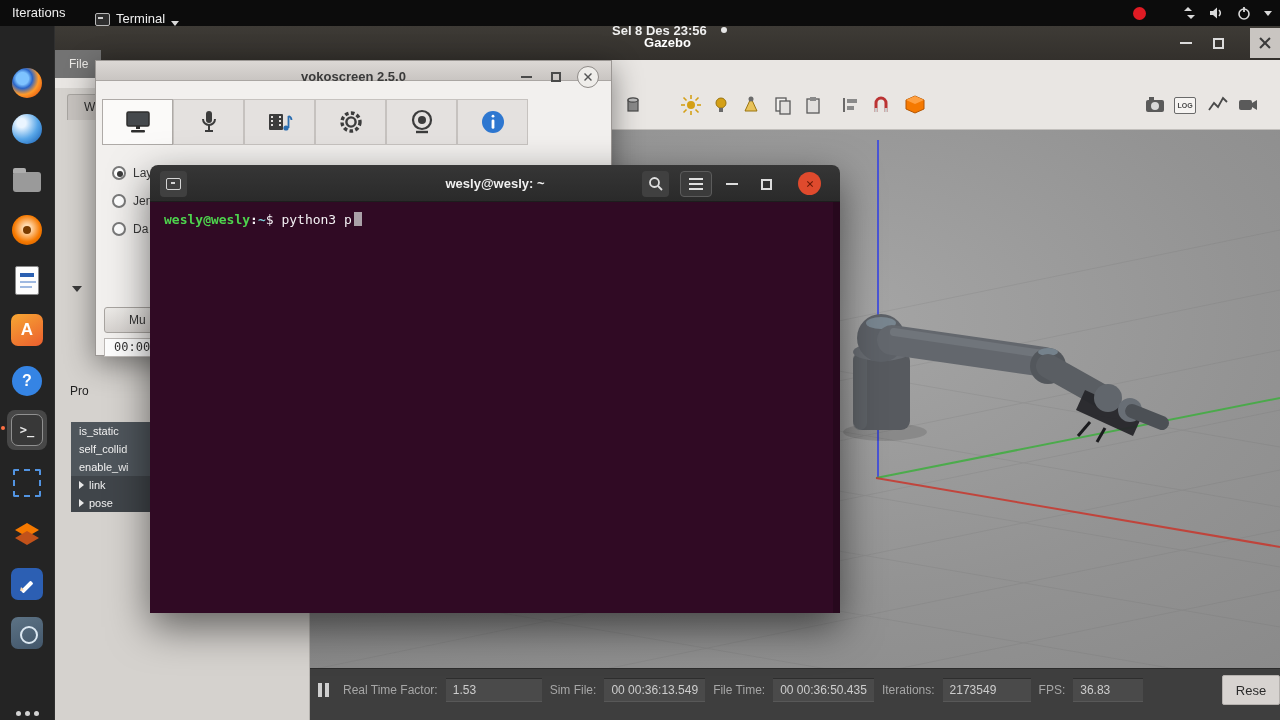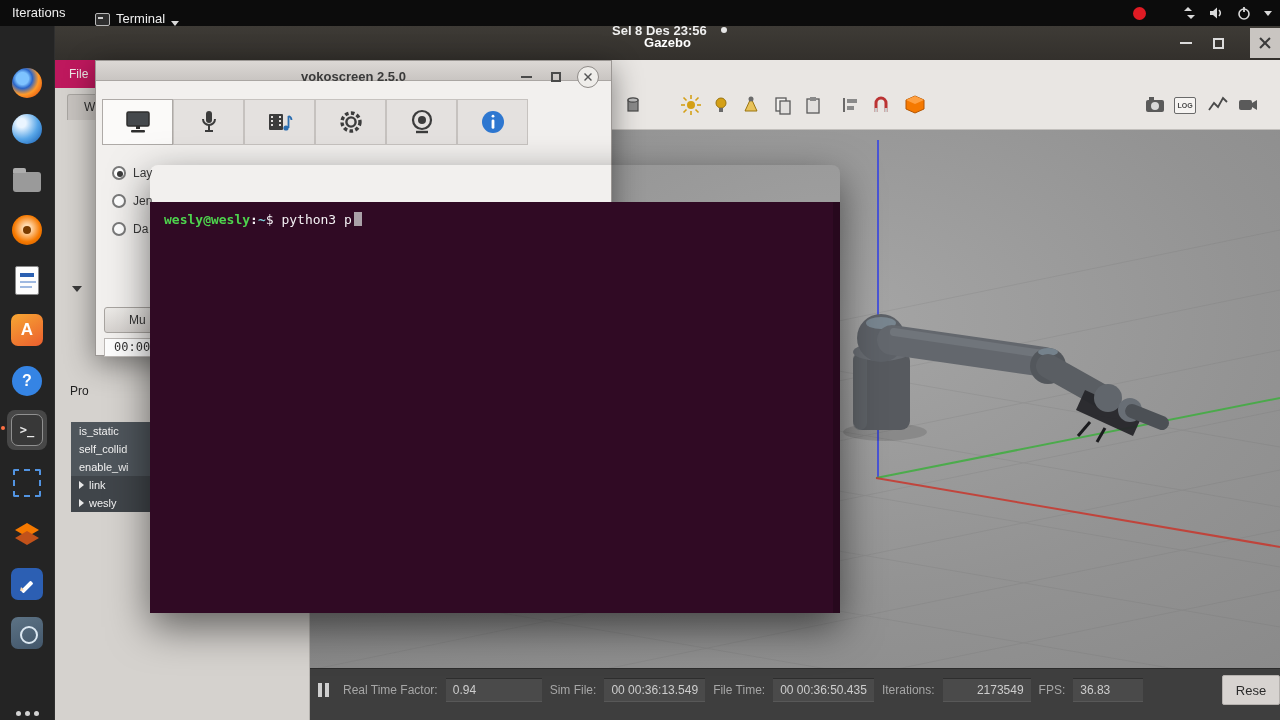--- a/index.html
+++ b/index.html
@@ -51,21 +51,21 @@
   #gazebo { position:absolute; left:55px; top:26px; width:1225px; height:694px; background:#e9e6e3; z-index:1; }
   #gz-title { position:absolute; left:0; top:0; width:1225px; height:34px; background:linear-gradient(#3e3b36,#33302c); }
   #gz-title .t { position:absolute; left:0; right:0; top:0; text-align:center; line-height:34px; color:#fff; font-weight:bold; font-size:13px; }
   .gz-btn { position:absolute; top:5px; width:24px; height:24px; display:flex; align-items:center; justify-content:center; }
   .dash { width:12px; height:2px; background:#dcdcdc; }
   .sqr { width:11px; height:11px; border:2px solid #dcdcdc; }
   #gz-close { position:absolute; right:0; top:2px; width:30px; height:30px; background:#c9c5c1; display:flex; align-items:center; justify-content:center; }
   .xmark { position:relative; width:14px; height:14px; }
   .xmark::before,.xmark::after { content:""; position:absolute; left:6px; top:0; width:2px; height:14px; background:#3a3a3a; }
   .xmark::before { transform:rotate(45deg); } .xmark::after { transform:rotate(-45deg); }
-  #gz-menubar { position:absolute; left:0; top:34px; width:46px; height:28px; background:#be185d; color:#eceae7; font-size:12px; line-height:28px; padding-left:14px; }
+  #gz-menubar { position:absolute; left:0; top:24px; width:46px; height:28px; background:#737373; color:#eceae7; font-size:12px; line-height:28px; padding-left:14px; }
 
   #gz-left { position:absolute; left:0; top:62px; width:255px; height:632px; background:#d5d2ce; border-right:1px solid #b3b0ac; }
   .gz-tab { position:absolute; left:12px; top:6px; width:80px; height:26px; background:#c7c3bf; border:1px solid #a8a5a1; border-bottom:none; border-radius:3px 3px 0 0; font-size:12px; color:#2c2c2c; line-height:25px; padding-left:16px; }
   .tri-down-s { position:absolute; left:17px; top:198px; width:0; height:0; border-left:5px solid transparent; border-right:5px solid transparent; border-top:6px solid #3a3a3a; }
   .gz-prop { position:absolute; left:15px; top:296px; font-size:12px; color:#1f1f1f; }
   .gz-row { position:absolute; left:16px; width:239px; height:18px; font-size:11px; color:#f2f2f2; line-height:18px; padding-left:8px; display:flex; align-items:center; gap:5px; }
   .row-blue { background:#4f565c; } .row-dark { background:#40454a; }
   .tri-right { width:0; height:0; border-top:4px solid transparent; border-bottom:4px solid transparent; border-left:5px solid #e8e8e8; }
 
   #gz-toolbar { position:absolute; left:255px; top:34px; width:970px; height:70px; background:#e9e6e3; border-bottom:1px solid #c2bfbc; }
@@ -160,21 +160,21 @@
         </div>
       <div class="gz-row row-blue" style="top:370px;">
           <span>enable_wi</span>
         </div>
       <div class="gz-row row-dark" style="top:388px;">
           <span class="tri-right"></span>
           <span>link</span>
         </div>
       <div class="gz-row row-dark" style="top:406px;">
           <span class="tri-right"></span>
-          <span>wesly</span>
+          <span>pose</span>
         </div>
     </div>
 
     <div id="gz-toolbar">
       <div class="tb-ico" style="left:250px;">
           <svg width="20" height="20">
             <rect x="4" y="6" width="11" height="11" fill="none" stroke="#4a4a4a" stroke-width="1.6"></rect>
             <path d="M4 6 L8 2 L19 2 L15 6 M19 2 L19 13 L15 17" fill="none" stroke="#4a4a4a" stroke-width="1.2"></path>
           </svg>
         </div>
@@ -317,27 +317,27 @@
       </svg>
     </div>
 
     <div id="gz-status">
       <div class="row">
         <div class="pause-ico">
             <i></i>
             <i></i>
           </div>
         <span class="sb-label">Real Time Factor:</span>
-        <span class="sb-val" style="min-width:96px;">0.94</span>
+        <span class="sb-val" style="min-width:96px;">1.53</span>
         <span class="sb-label">Sim File:</span>
         <span class="sb-val">00 00:36:13.549</span>
         <span class="sb-label">File Time:</span>
         <span class="sb-val">00 00:36:50.435</span>
         <span class="sb-label">Iterations:</span>
-        <span class="sb-val" style="min-width:88px;text-align:right;">2173549</span>
+        <span class="sb-val" style="min-width:88px;">2173549</span>
         <span class="sb-label">FPS:</span>
         <span class="sb-val" style="min-width:70px;">36.83</span>
       </div>
       <div id="gz-reset">Rese</div>
     </div>
   </div>
 
   <div id="voko">
     <div id="vk-title">
       <div class="t">vokoscreen 2.5.0</div>
@@ -409,20 +409,46 @@
     <div class="vk-radio" style="top:133px;"></div>
     <div class="vk-rlabel" style="top:133px;">Jen</div>
     <div class="vk-radio" style="top:161px;"></div>
     <div class="vk-rlabel" style="top:161px;">Da</div>
 
     <div id="vk-start">Mu</div>
     <div id="vk-timer">00:00:</div>
   </div>
 
   <div id="term">
+    <div id="tm-title">
+      <div class="tm-sq-btn" style="left:10px; width:27px;">
+          <div class="tm-newtab"></div>
+        </div>
+      <div class="t">wesly@wesly: ~</div>
+      <div class="tm-sq-btn" style="left:492px; width:27px;">
+        <svg width="16" height="16">
+            <circle cx="6.5" cy="6.5" r="4.5" fill="none" stroke="#e0e0e0" stroke-width="1.8"></circle>
+            <line x1="10" y1="10" x2="14" y2="14" stroke="#e0e0e0" stroke-width="1.8"></line>
+          </svg>
+      </div>
+      <div class="tm-sq-btn tm-burger" style="left:530px; width:32px; flex-direction:column;">
+          <span></span>
+          <span></span>
+          <span></span>
+        </div>
+      <div class="tm-plain" style="left:571px; top:6px; width:22px; height:26px;">
+          <div class="dash"></div>
+        </div>
+      <div class="tm-plain" style="left:605px; top:6px; width:22px; height:26px;">
+          <div class="sqr"></div>
+        </div>
+      <div id="tm-close">
+          <div class="xmark"></div>
+        </div>
+    </div>
     <div id="tm-body">
       <span class="p-user">wesly@wesly</span><span class="p-sep">:</span><span class="p-path">~</span><span class="p-cmd">$ python3 p</span><span class="p-cursor"></span>
     </div>
     <div id="tm-scroll"></div>
   </div>
 
   <div id="topbar">
     <span class="activities">Iterations</span>
     <span class="appmenu">
       <span class="mini-term-ico"></span>

